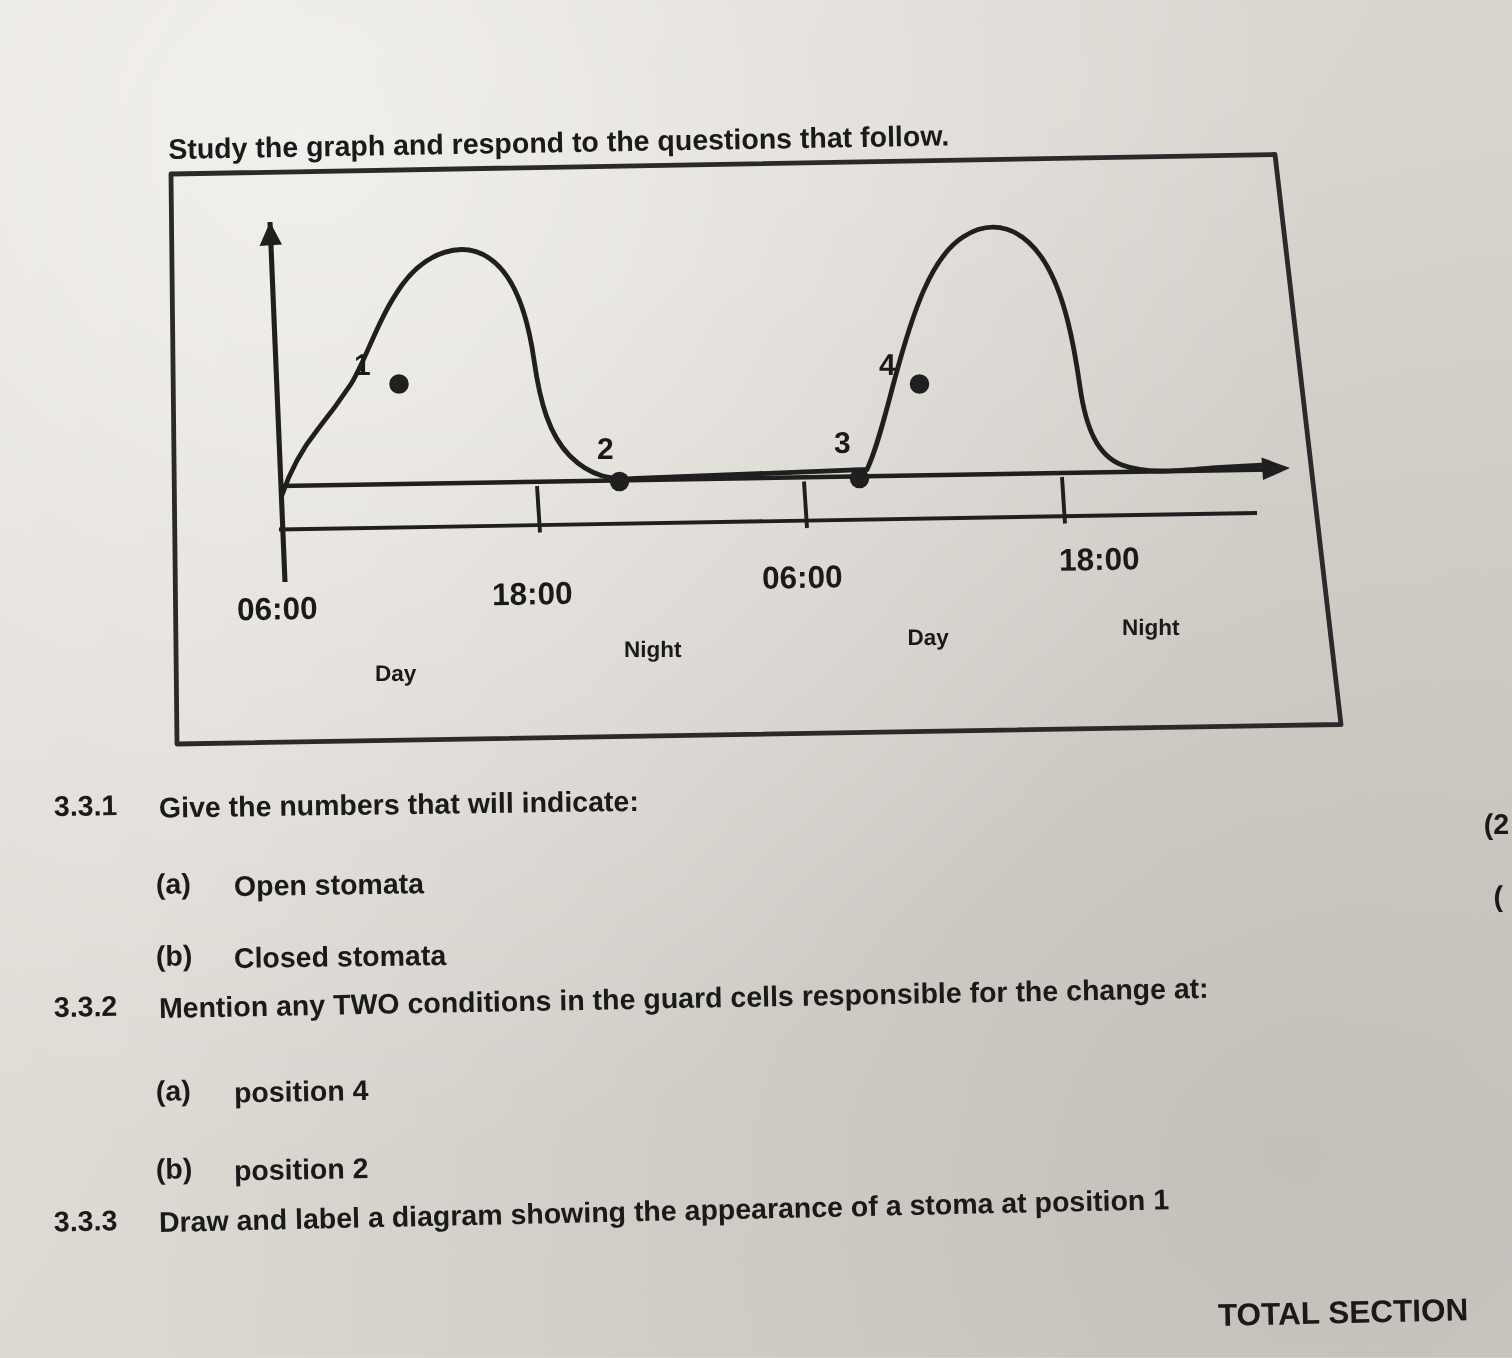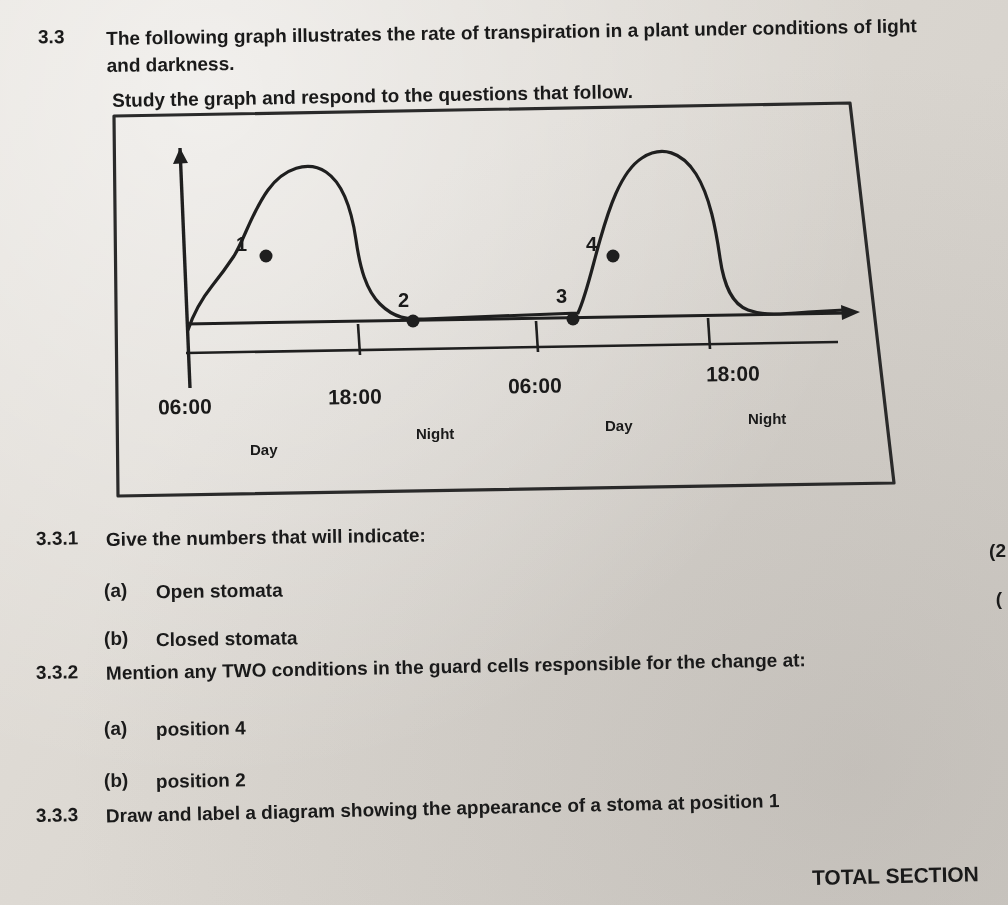--- a/index.html
+++ b/index.html
@@ -162,26 +162,20 @@
   .skew-b { transform: rotate(-1.1deg); transform-origin: left center; }
   .skew-c { transform: rotate(-1.3deg); transform-origin: left center; }
 </style>
 </head>
 <body>
 
 <div class="paper"></div>
 
 <div class="content">
 
-  <div id="intro-block">
-    <div class="line1">
-      <div class="num">3.3</div>
-      <div class="body" style="width:820px;">The following graph illustrates the rate of transpiration in a plant under conditions of light and darkness.</div>
-    </div>
-  </div>
 
   <div id="study-line">Study the graph and respond to the questions that follow.</div>
 
   <div id="figure-box">
     <div class="frame">
       <svg width="790" height="398" viewBox="0 0 790 398">
 
         <path d="M 6 16 L 742 3 L 786 383 L 10 396 Z" fill="none" stroke="#2a2a2a" stroke-width="3.2" stroke-linejoin="round"></path>
 
         <line x1="72" y1="48" x2="82" y2="288" stroke="#1f1f1f" stroke-width="3.4"></line>

